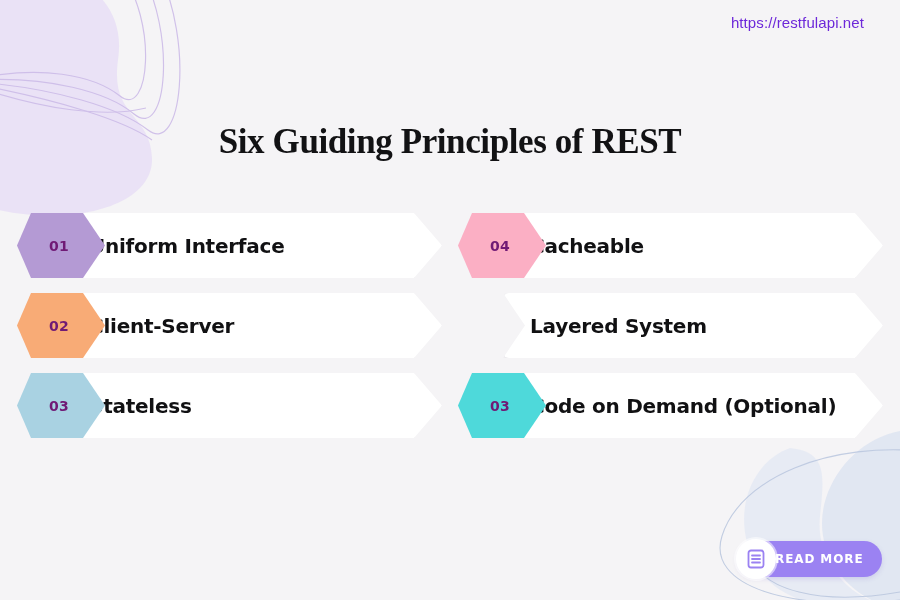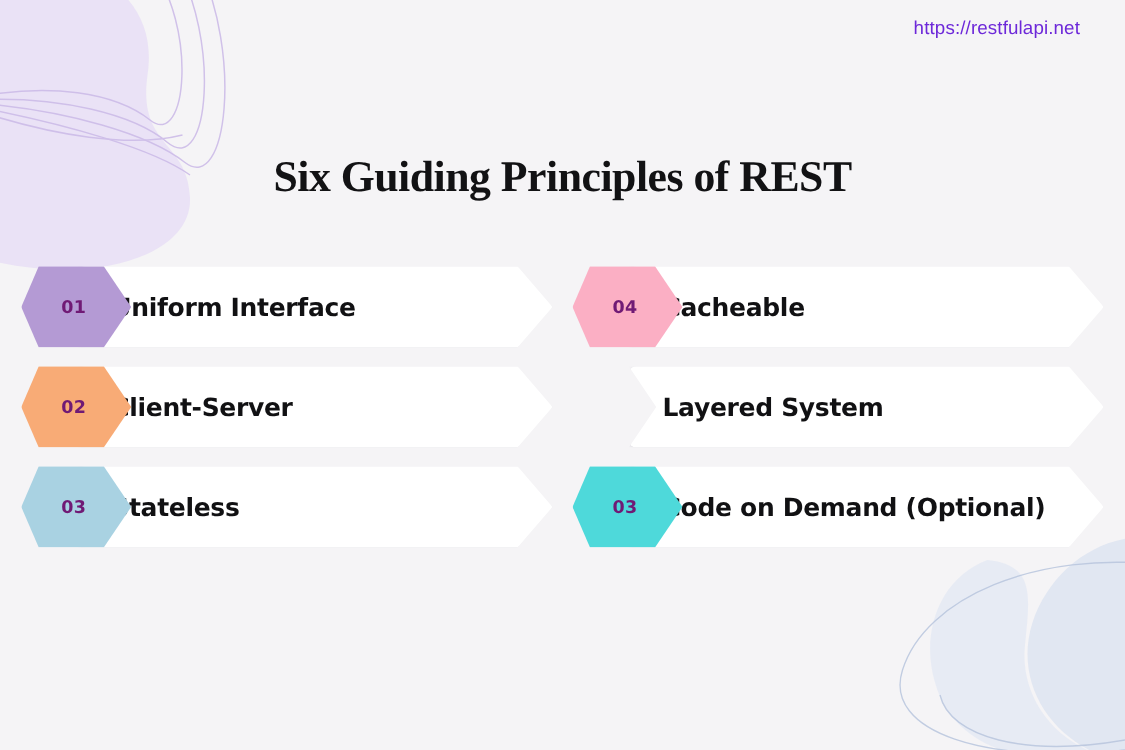--- a/index.html
+++ b/index.html
@@ -263,14 +263,25 @@
     <div class="principle-row">
       <div class="banner"></div>
       <div class="banner-label">Code on Demand (Optional)</div>
       <div class="badge" style="background:#4ed9da;">
         <span class="badge-number">03</span>
       </div>
     </div>
 
   </div>
 
+  <div class="read-more">
+    <div class="read-more-icon">
+      <svg width="22" height="22" viewBox="0 0 22 22" xmlns="http://www.w3.org/2000/svg">
+        <rect x="3.5" y="2.5" width="15" height="17" rx="2.5" fill="none" stroke="#9b82f2" stroke-width="1.8"></rect>
+        <line x1="7" y1="7.5" x2="15" y2="7.5" stroke="#9b82f2" stroke-width="1.8" stroke-linecap="round"></line>
+        <line x1="7" y1="11" x2="15" y2="11" stroke="#9b82f2" stroke-width="1.8" stroke-linecap="round"></line>
+        <line x1="7" y1="14.5" x2="15" y2="14.5" stroke="#9b82f2" stroke-width="1.8" stroke-linecap="round"></line>
+      </svg>
+    </div>
+    <span class="read-more-text">READ MORE</span>
+  </div>
 
 </div>
 
 </body></html>

